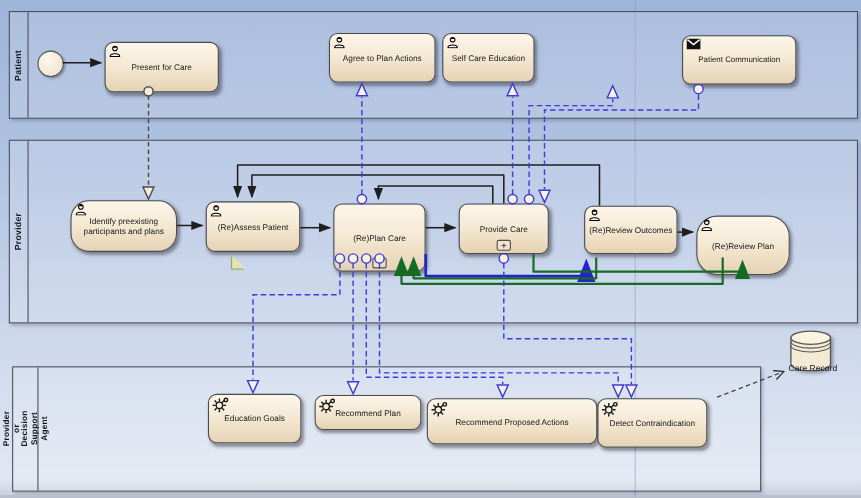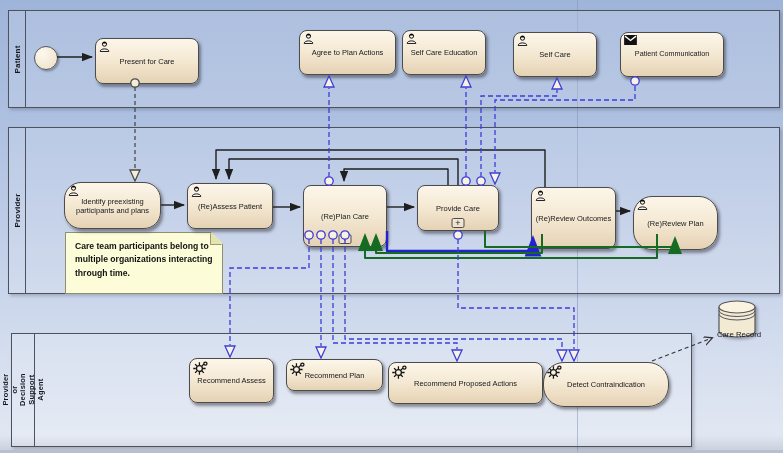--- a/index.html
+++ b/index.html
@@ -53,21 +53,20 @@
     <div class="lane-col" style="width:16px;">
         <span>Provider</span>
       </div>
   </div>
   <div class="pool" style="left:11px;top:333px;width:681px;height:114px;">
     <div class="lane-col two" style="width:22px;">
         <span>Provider or Decision Support Agent</span>
       </div>
   </div>
 
-  <div class="note"><span>Care team participants belong to multiple organizations interacting through time.</span></div>
   <div class="note-fold"></div>
 
   <div class="start"></div>
 
   <div class="task" style="left:95px;top:38px;width:104px;height:46px;">
     <span class="cicon"><svg width="11" height="11" viewBox="0 0 12 12">
           <path d="M6 1.1a2.4 2.4 0 0 1 2.3 1.6H3.7A2.4 2.4 0 0 1 6 1.1z" fill="#000"></path>
           <circle cx="6" cy="3.4" r="2.3" fill="none" stroke="#000"></circle>
           <path d="M1.3 11.4C1.3 7.7 10.7 7.7 10.7 11.4Z" fill="#fff" stroke="#000"></path>
         </svg></span>
@@ -81,28 +80,20 @@
         </svg></span>
     <span class="lbl">Agree to Plan Actions</span>
   </div>
   <div class="task" style="left:402px;top:30px;width:84px;height:45px;">
     <span class="cicon"><svg width="11" height="11" viewBox="0 0 12 12">
           <path d="M6 1.1a2.4 2.4 0 0 1 2.3 1.6H3.7A2.4 2.4 0 0 1 6 1.1z" fill="#000"></path>
           <circle cx="6" cy="3.4" r="2.3" fill="none" stroke="#000"></circle>
           <path d="M1.3 11.4C1.3 7.7 10.7 7.7 10.7 11.4Z" fill="#fff" stroke="#000"></path>
         </svg></span>
     <span class="lbl">Self Care Education</span>
-  </div>
-  <div class="task" style="left:513px;top:32px;width:84px;height:45px;">
-    <span class="cicon"><svg width="11" height="11" viewBox="0 0 12 12">
-          <path d="M6 1.1a2.4 2.4 0 0 1 2.3 1.6H3.7A2.4 2.4 0 0 1 6 1.1z" fill="#000"></path>
-          <circle cx="6" cy="3.4" r="2.3" fill="none" stroke="#000"></circle>
-          <path d="M1.3 11.4C1.3 7.7 10.7 7.7 10.7 11.4Z" fill="#fff" stroke="#000"></path>
-        </svg></span>
-    <span class="lbl">Self Care</span>
   </div>
   <div class="task" style="left:620px;top:32px;width:104px;height:45px;font-size:7.2px;">
     <span class="cicon"><svg width="13" height="10" viewBox="0 0 14 11">
           <rect width="14" height="11" fill="#111"></rect>
           <path d="M0.9 1.2 L7 6 L13.1 1.2" stroke="#fff" stroke-width="1.5" fill="none"></path>
         </svg></span>
     <span class="lbl">Patient Communication</span>
   </div>
 
   <div class="task" style="left:64px;top:182px;width:97px;height:47px;border-radius:17px;">
@@ -122,21 +113,21 @@
     <span class="lbl">(Re)Assess Patient</span>
   </div>
   <div class="task" style="left:303px;top:185px;width:84px;height:62px;">
     <span class="lbl">(Re)Plan Care</span>
     <span class="sub">+</span>
   </div>
   <div class="task" style="left:417px;top:185px;width:82px;height:46px;">
     <span class="lbl">Provide Care</span>
     <span class="sub">+</span>
   </div>
-  <div class="task" style="left:531px;top:187px;width:85px;height:62px;text-align:center;">
+  <div class="task" style="left:531px;top:187px;width:85px;height:44px;text-align:center;">
     <span class="cicon"><svg width="11" height="11" viewBox="0 0 12 12">
           <path d="M6 1.1a2.4 2.4 0 0 1 2.3 1.6H3.7A2.4 2.4 0 0 1 6 1.1z" fill="#000"></path>
           <circle cx="6" cy="3.4" r="2.3" fill="none" stroke="#000"></circle>
           <path d="M1.3 11.4C1.3 7.7 10.7 7.7 10.7 11.4Z" fill="#fff" stroke="#000"></path>
         </svg></span>
     <span class="lbl">(Re)Review Outcomes</span>
   </div>
   <div class="task" style="left:633px;top:196px;width:85px;height:54px;border-radius:19px;">
     <span class="cicon"><svg width="11" height="11" viewBox="0 0 12 12">
           <path d="M6 1.1a2.4 2.4 0 0 1 2.3 1.6H3.7A2.4 2.4 0 0 1 6 1.1z" fill="#000"></path>
@@ -145,39 +136,39 @@
         </svg></span>
     <span class="lbl">(Re)Review Plan</span>
   </div>
 
   <div class="task" style="left:189px;top:358px;width:85px;height:45px;">
     <span class="gicon"><svg width="17" height="17" viewBox="0 0 16 16" stroke="#151515" stroke-width="1.2" fill="none">
           <circle cx="7" cy="8" r="2.8"></circle>
           <path d="M7 2.2V4.6 M7 11.4v2.4 M1.2 8h2.4 M10.4 8h2.4 M2.9 3.9 4.6 5.6 M9.4 10.4l1.7 1.7 M11.1 3.9 9.4 5.6 M4.6 10.4 2.9 12.1"></path>
           <circle cx="12.6" cy="3.4" r="1.5"></circle>
         </svg></span>
-    <span class="lbl">Recommend Assess</span>
+    <span class="lbl">Education Goals</span>
   </div>
   <div class="task" style="left:286px;top:359px;width:97px;height:32px;">
     <span class="gicon"><svg width="17" height="17" viewBox="0 0 16 16" stroke="#151515" stroke-width="1.2" fill="none">
           <circle cx="7" cy="8" r="2.8"></circle>
           <path d="M7 2.2V4.6 M7 11.4v2.4 M1.2 8h2.4 M10.4 8h2.4 M2.9 3.9 4.6 5.6 M9.4 10.4l1.7 1.7 M11.1 3.9 9.4 5.6 M4.6 10.4 2.9 12.1"></path>
           <circle cx="12.6" cy="3.4" r="1.5"></circle>
         </svg></span>
     <span class="lbl">Recommend Plan</span>
   </div>
   <div class="task" style="left:388px;top:362px;width:155px;height:42px;text-align:right;">
     <span class="gicon"><svg width="17" height="17" viewBox="0 0 16 16" stroke="#151515" stroke-width="1.2" fill="none">
           <circle cx="7" cy="8" r="2.8"></circle>
           <path d="M7 2.2V4.6 M7 11.4v2.4 M1.2 8h2.4 M10.4 8h2.4 M2.9 3.9 4.6 5.6 M9.4 10.4l1.7 1.7 M11.1 3.9 9.4 5.6 M4.6 10.4 2.9 12.1"></path>
           <circle cx="12.6" cy="3.4" r="1.5"></circle>
         </svg></span>
     <span class="lbl">Recommend Proposed Actions</span>
   </div>
-  <div class="task" style="left:543px;top:362px;width:126px;height:45px;border-radius:21px;">
+  <div class="task" style="left:543px;top:362px;width:100px;height:45px;">
     <span class="gicon"><svg width="17" height="17" viewBox="0 0 16 16" stroke="#151515" stroke-width="1.2" fill="none">
           <circle cx="7" cy="8" r="2.8"></circle>
           <path d="M7 2.2V4.6 M7 11.4v2.4 M1.2 8h2.4 M10.4 8h2.4 M2.9 3.9 4.6 5.6 M9.4 10.4l1.7 1.7 M11.1 3.9 9.4 5.6 M4.6 10.4 2.9 12.1"></path>
           <circle cx="12.6" cy="3.4" r="1.5"></circle>
         </svg></span>
     <span class="lbl">Detect Contraindication</span>
   </div>
 
   <div class="datastore">
     <span><svg width="42" height="40" viewBox="0 0 40 40">

